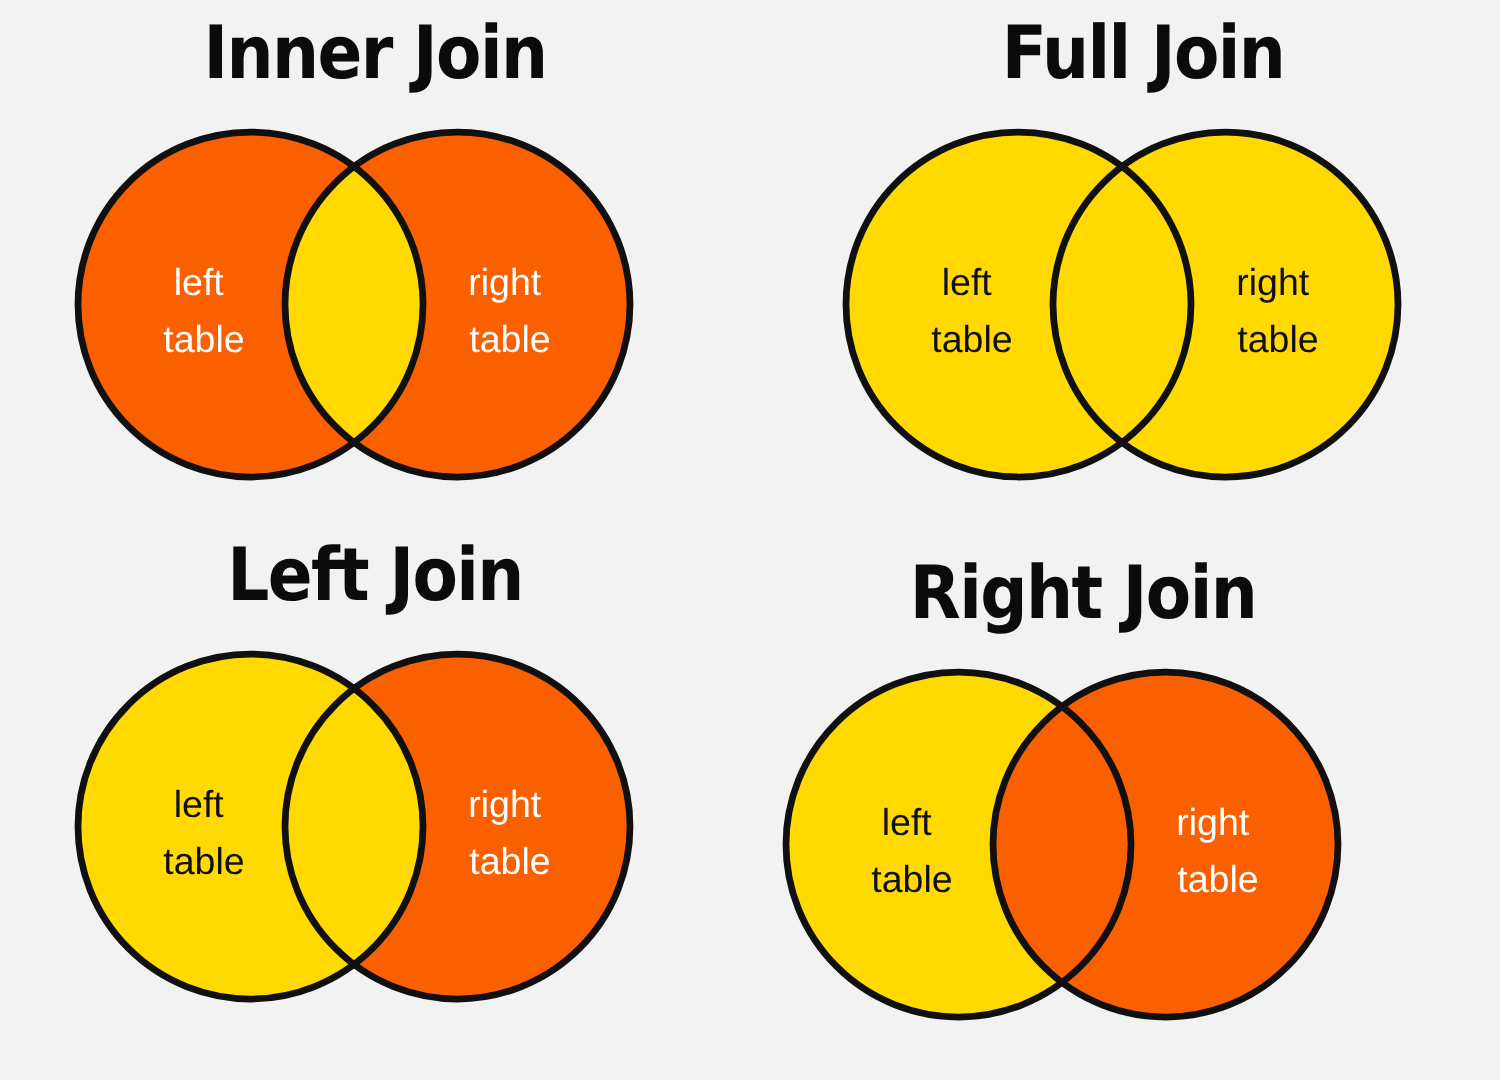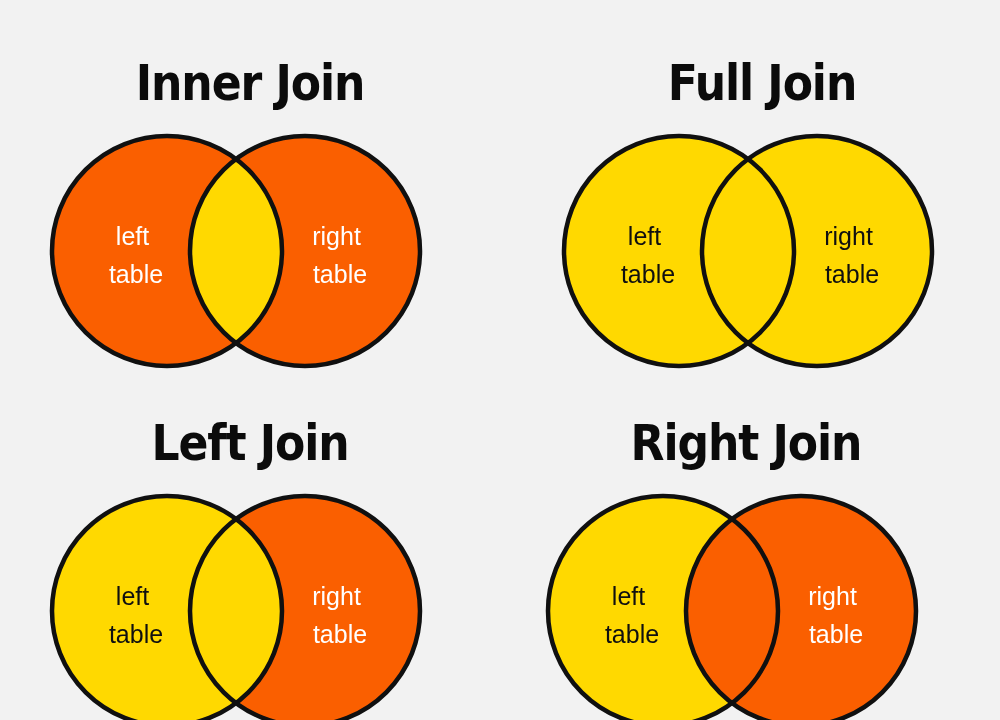--- a/index.html
+++ b/index.html
@@ -15,26 +15,25 @@
   }
   .board {
     position: relative;
     width: 1000px;
     height: 720px;
   }
   .panel {
     position: absolute;
     width: 500px;
     height: 360px;
-    margin-top: 48px;
   }
   #panel-0 { left: 0px;   top: 0px; }
   #panel-1 { left: 512px; top: 0px; }
-  #panel-2 { left: 0px;   top: 360px; }
-  #panel-3 { left: 496px; top: 360px; }
+  #panel-2 { left: 0px;   top: 348px; }
+  #panel-3 { left: 472px; top: 360px; }
 
   .panel-title {
     position: absolute;
     top: 6px;
     left: 0;
     width: 500px;
     text-align: center;
     font-family: "DejaVu Sans", sans-serif;
     font-weight: bold;
     font-size: 49px;

